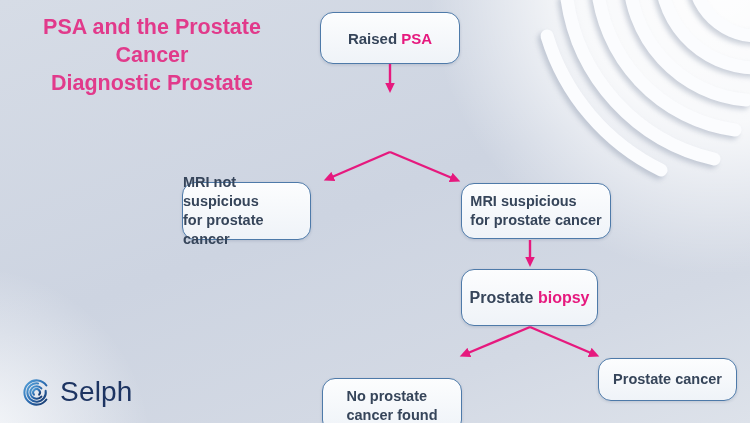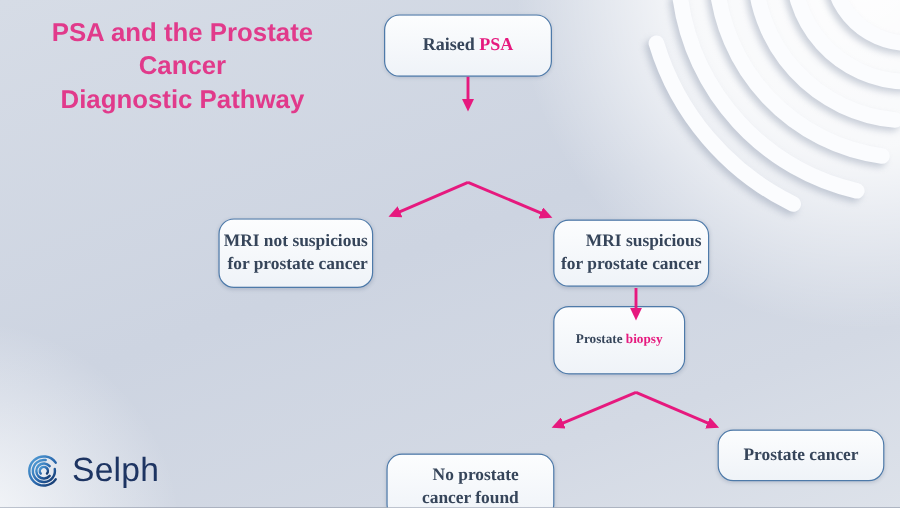--- a/index.html
+++ b/index.html
@@ -26,32 +26,31 @@
     text-align:center;color:var(--title-pink,#e03a8c);
     font-size:21.5px;line-height:28px;font-weight:700;
   }
   
   .node{
     position:absolute;box-sizing:border-box;
     background:linear-gradient(180deg,#fcfdfe 0%,#eff3f8 100%);
     border:1.5px solid var(--box-border,#4e7aa9);
     border-radius:13px;
     display:flex;align-items:center;justify-content:center;
-    text-align:right;
+    text-align:left;
     color:var(--text-dark,#36455a);
     font-size:14.5px;line-height:19px;font-weight:600;
     box-shadow:0 1px 3px rgba(60,80,110,.18);
-    font-family:Liberation Serif, serif;
   }
   .node .accent{color:var(--accent-pink,#e6197e);font-weight:700;}
   .n-raised{left:320px;top:12px;width:140px;height:52px;font-size:15px;}
   .n-mriscan{left:320px;top:94px;width:142px;height:58px;font-size:15.5px;}
   .n-mrinot{left:182px;top:182px;width:129px;height:58px;}
-  .n-mrisus{left:461px;top:183px;width:130px;height:56px;}
-  .n-biopsy{left:461px;top:255px;width:110px;height:57px;font-size:11px;}
+  .n-mrisus{left:461px;top:183px;width:150px;height:56px;}
+  .n-biopsy{left:461px;top:269px;width:137px;height:57px;font-size:16px;}
   .n-nocancer{left:322px;top:358px;width:140px;height:55px;margin-top:20px;}
   .n-cancer{left:598px;top:358px;width:139px;height:43px;}
   
   .arrows{position:absolute;left:0;top:0;pointer-events:none;}
   .arrows path.line{stroke:var(--accent-pink,#e6197e);stroke-width:2.4;fill:none;}
   .arrows marker path{fill:var(--accent-pink,#e6197e);}
   
   .logo{
     position:absolute;left:22px;top:376px;
     display:flex;align-items:center;gap:7px;
@@ -70,21 +69,21 @@
     <path d="M547,36 A220,220 0 0 0 661,170"></path>
     <path d="M567,-1 A192,192 0 0 0 714,159"></path>
     <path d="M597,-17 A160,160 0 0 0 735,130"></path>
     <path d="M629,-28 A128,128 0 0 0 746,100"></path>
     <path d="M661,-36 A96,96 0 0 0 754,68"></path>
     <path d="M694,-39 A64,64 0 0 0 757,36"></path>
   </svg>
 
   <div class="title">
     <div>PSA and the Prostate Cancer</div>
-    <div>Diagnostic Pathway</div>
+    <div>Diagnostic Prostate</div>
   </div>
 
   <div class="node n-raised">
     <div><span>Raised </span><span class="accent">PSA</span></div>
   </div>
 
 
   <div class="node n-mrinot">
     <div>
       <div>MRI not suspicious</div>

